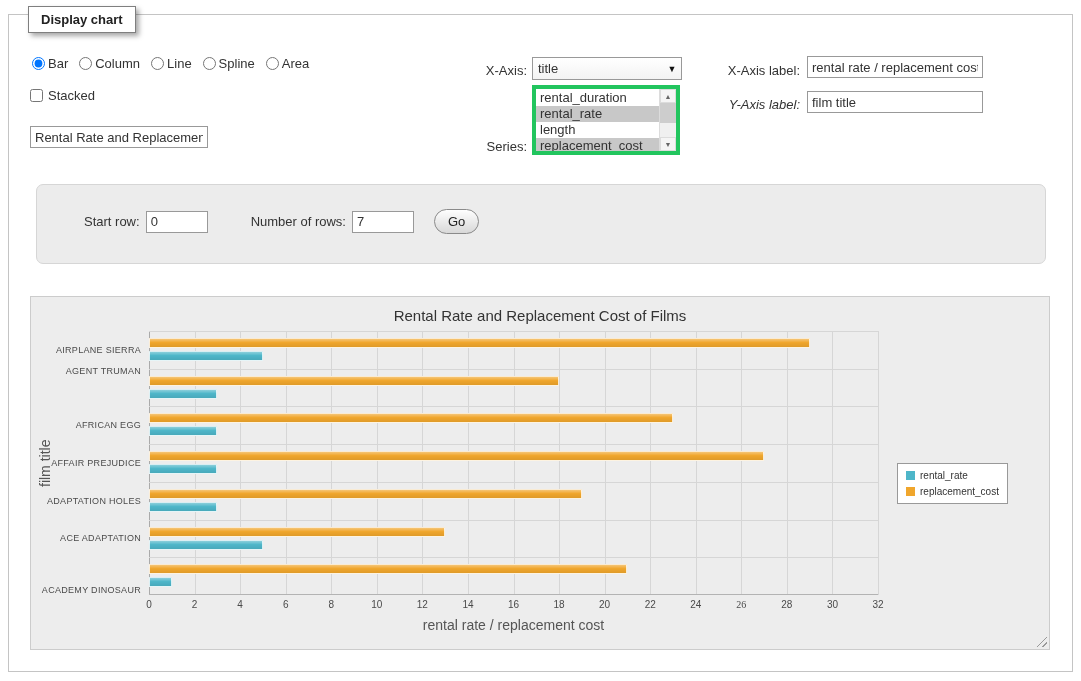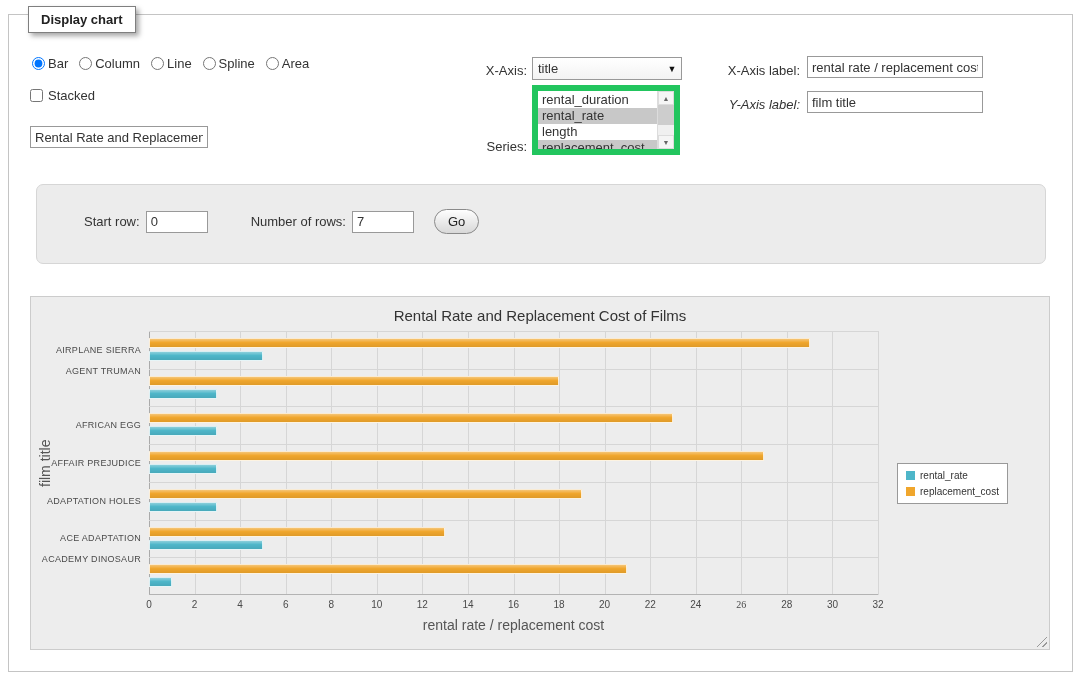--- a/index.html
+++ b/index.html
@@ -26,21 +26,21 @@
   .cap-xaxis   { left:440px; top:63px;  width:87px; }
   .cap-series  { left:440px; top:139px; width:87px; }
   .cap-xlabel  { left:706px; top:63px;  width:94px; }
   .cap-ylabel  { left:706px; top:97px;  width:94px;font-style:italic; }
 
   .fake-select { position:absolute; left:532px; top:57px; width:150px; height:23px; border:1px solid #999;
                  background:linear-gradient(#fff,#f3f3f3); display:flex; align-items:center; box-sizing:border-box; }
   .fake-select .value { flex:1; padding-left:5px; }
   .fake-select .arrow { width:18px; text-align:center; font-size:9px; color:#111; }
 
-  .series-list { position:absolute; left:532px; top:85px; width:148px; height:70px; border:6px solid #22c55e;
+  .series-list { position:absolute; left:532px; top:85px; width:148px; height:70px; border:4px solid #22c55e;
                  background:#fff; display:flex; box-sizing:border-box; }
   .series-options { flex:1; overflow:hidden; padding-top:1px; }
   .series-option { height:16px; line-height:16px; padding-left:4px; white-space:nowrap; }
   .series-option.selected { background:#c8c8c8; }
   .scrollbar { width:16px; background:#f0f0f0; border-left:1px solid #dcdcdc; display:flex; flex-direction:column; }
   .sb-btn { height:14px; background:#f5f5f5; border:1px solid #dcdcdc; box-sizing:border-box;
             display:flex; align-items:center; justify-content:center; font-size:7px; color:#666; }
   .sb-thumb { height:20px; background:#cdcdcd; }
   .sb-track { flex:1; }
 
@@ -163,21 +163,21 @@
   <div class="chart-box">
     <div class="chart-title">Rental Rate and Replacement Cost of Films</div>
     <div class="y-axis-title">film title</div>
     <div class="cat-labels">
         <div class="cat-label" style="top: 13.8571px;">AIRPLANE SIERRA</div>
         <div class="cat-label" style="top: 35px;">AGENT TRUMAN</div>
         <div class="cat-label" style="top: 89.2857px;">AFRICAN EGG</div>
         <div class="cat-label" style="top: 127px;">AFFAIR PREJUDICE</div>
         <div class="cat-label" style="top: 164.714px;">ADAPTATION HOLES</div>
         <div class="cat-label" style="top: 202.429px;">ACE ADAPTATION</div>
-        <div class="cat-label" style="top: 223px;">ACADEMY DINOSAUR</div>
+        <div class="cat-label" style="top: 254px;">ACADEMY DINOSAUR</div>
       </div>
     <div class="plot">
         <div class="gridline-v axis0" style="left: 0px;"></div>
         <div class="gridline-v" style="left: 45.5625px;"></div>
         <div class="gridline-v" style="left: 91.125px;"></div>
         <div class="gridline-v" style="left: 136.688px;"></div>
         <div class="gridline-v" style="left: 182.25px;"></div>
         <div class="gridline-v" style="left: 227.812px;"></div>
         <div class="gridline-v" style="left: 273.375px;"></div>
         <div class="gridline-v" style="left: 318.938px;"></div>

